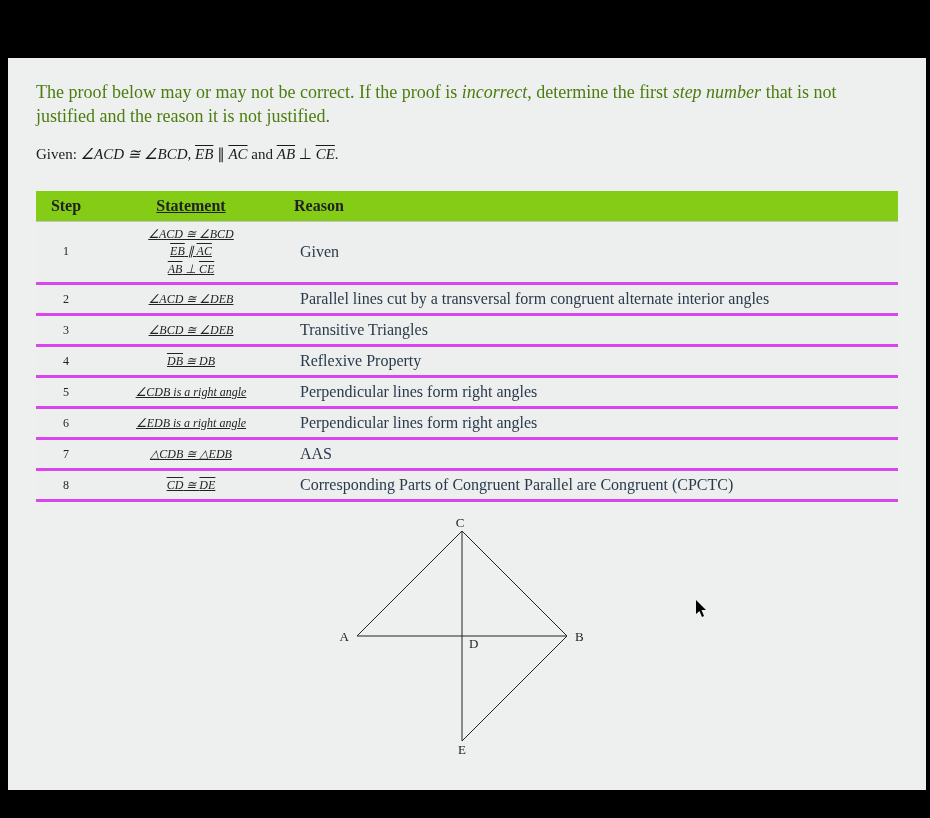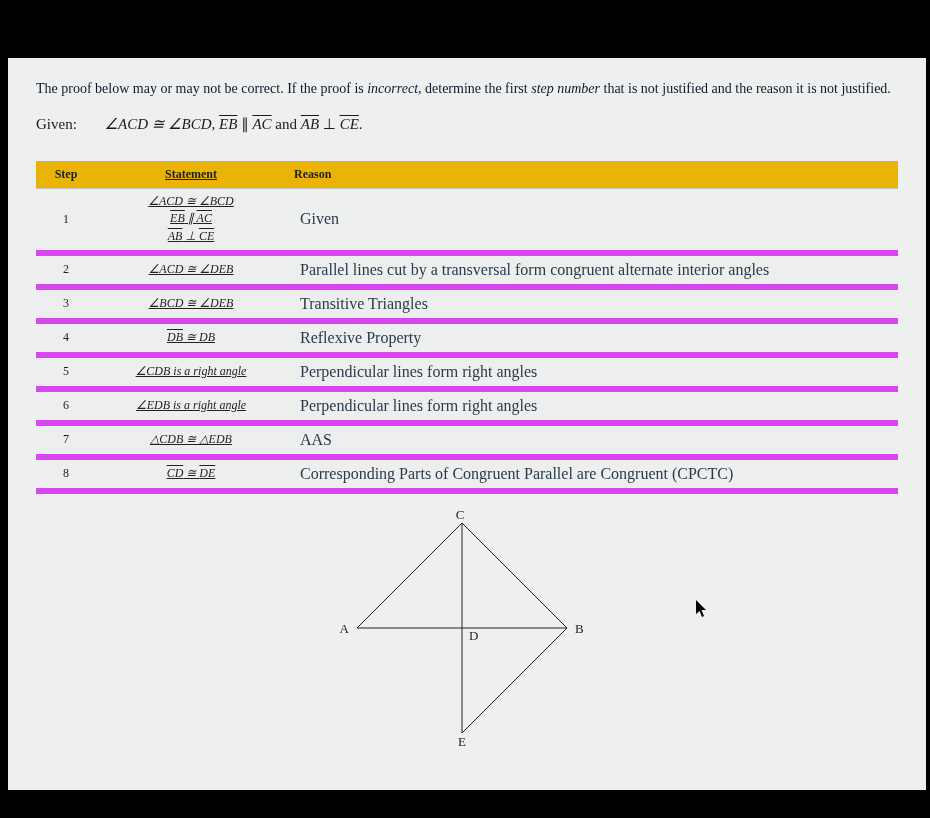--- a/index.html
+++ b/index.html
@@ -16,42 +16,42 @@
     position: absolute;
     top: 58px;
     left: 8px;
     right: 4px;
     bottom: 28px;
     background: #eef0f0;
     padding: 22px 28px 10px 28px;
     overflow: hidden;
     color: #1a1a1a;
   }
-  .intro { font-size: 14px; line-height: 1.35; margin-bottom: 16px; color:#0f172a; }
+  .intro { font-size: 18px; line-height: 1.35; margin-bottom: 16px; color:#4d7c0f; }
   .given, .prove { font-size: 15px; margin-bottom: 12px; }
-  .math { font-style: italic; margin-left: 24px; }
+  .math { font-style: italic; }
   .ovl { text-decoration: overline; text-decoration-thickness: 1px; }
   .congr { font-style: normal; }
   table.proof {
     width: 100%;
     border-collapse: collapse;
     margin-top: 28px;
     font-size: 12px;
     color: #222;
   }
   table.proof th {
     text-align: left;
     font-weight: bold;
-    font-size: 12px;
+    font-size: 16px;
     border-bottom: 1px solid #bfc4c4;
     padding: 6px 8px;
-    background: #eab308;
+    background: #84cc16;
   }
   table.proof td {
-    border-bottom: 6px solid #d946ef;
+    border-bottom: 3px solid #d946ef;
     padding: 5px 8px;
     background: #edefef;
     vertical-align: middle;
   }
   table.proof th.step, table.proof td.step { width: 60px; text-align: center; }
   table.proof th.stmt, table.proof td.stmt { width: 190px; text-align: center; text-decoration: underline; }
   table.proof td.reason { color: #2a3a4a; font-size: 16px; padding-left:14px;}
   .stmt-row { display:flex; flex-direction:column; align-items:center; gap:2px; font-style:italic; line-height:1.3;}
   .diagram-wrap { width:100%; display:flex; justify-content:center; margin-top:14px;}
   svg.diagram { width: 280px; height: 240px; }

